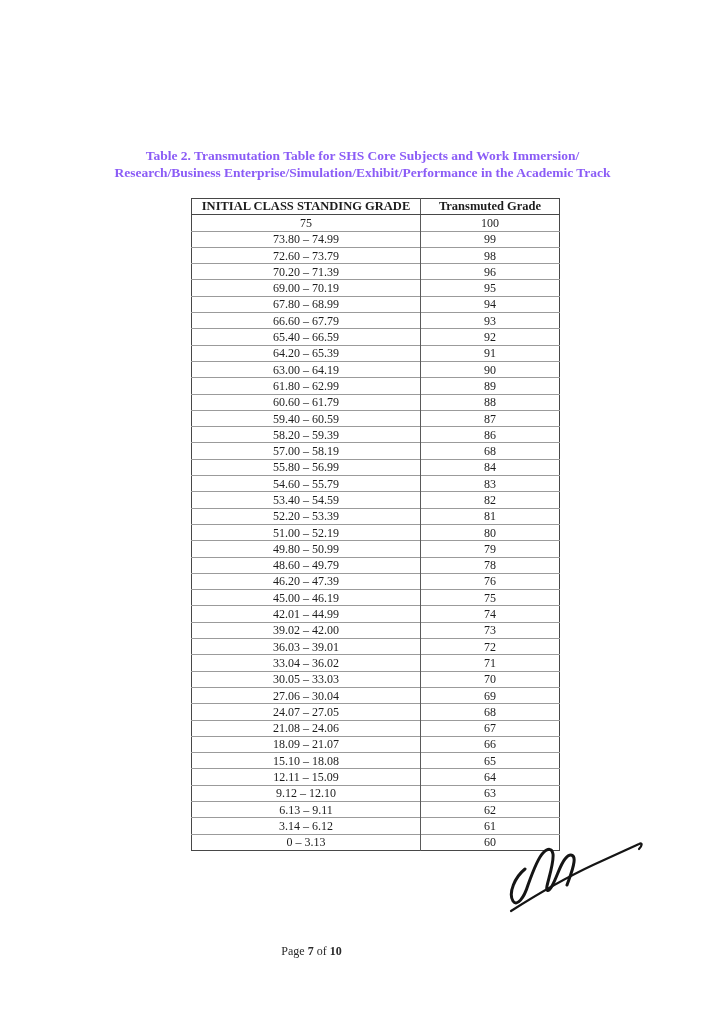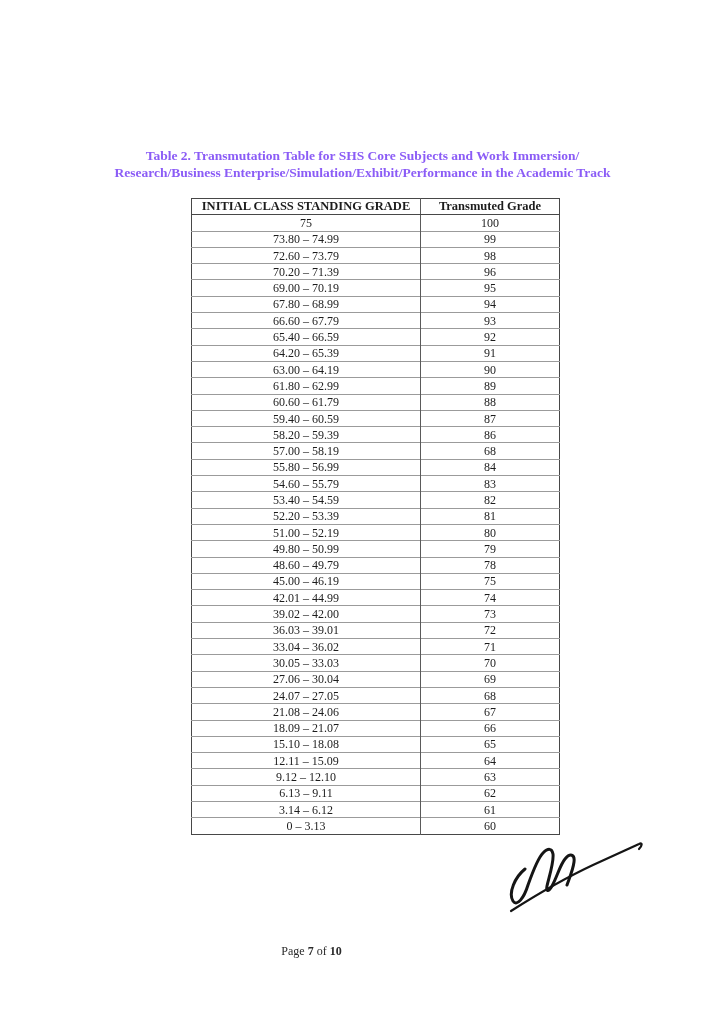--- a/index.html
+++ b/index.html
@@ -176,20 +176,24 @@
         </tr>
         <tr>
           <td>49.80 – 50.99</td>
           <td>79</td>
         </tr>
         <tr>
           <td>48.60 – 49.79</td>
           <td>78</td>
         </tr>
         <tr>
+          <td>46.20 – 47.39</td>
+          <td>76</td>
+        </tr>
+        <tr>
           <td>45.00 – 46.19</td>
           <td>75</td>
         </tr>
         <tr>
           <td>42.01 – 44.99</td>
           <td>74</td>
         </tr>
         <tr>
           <td>39.02 – 42.00</td>
           <td>73</td>

